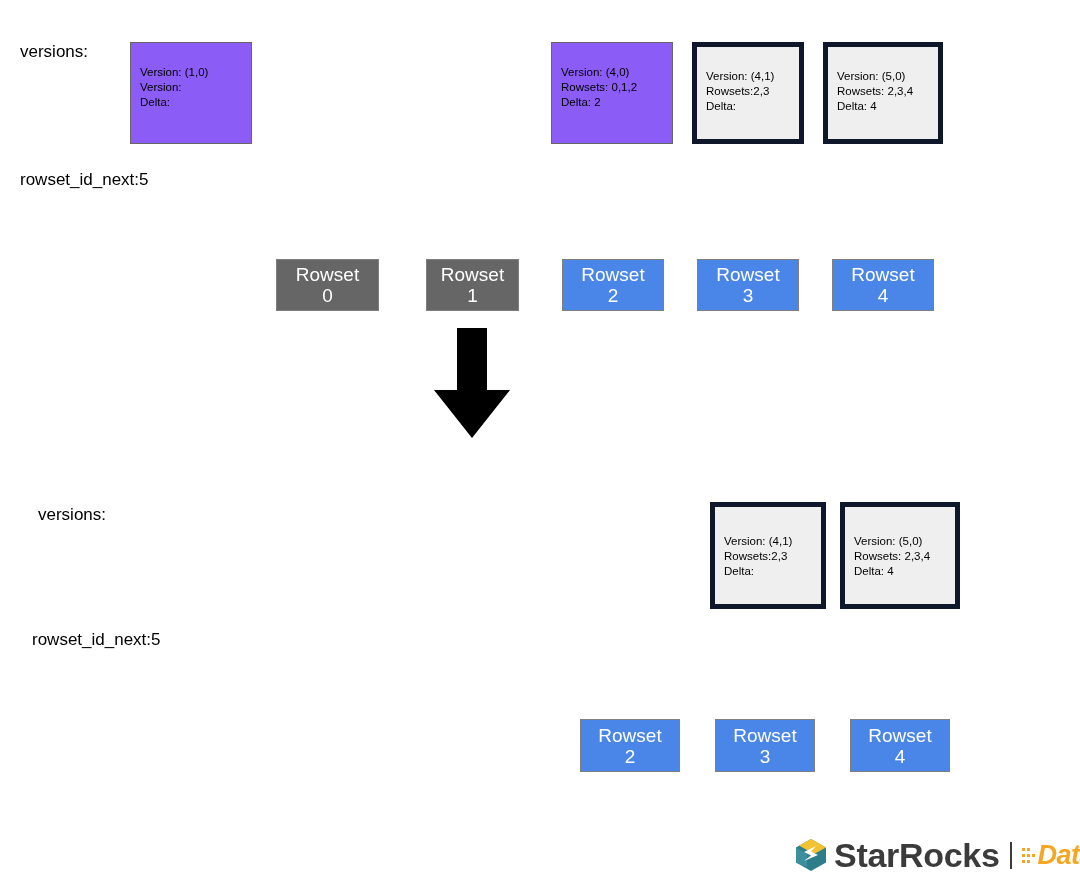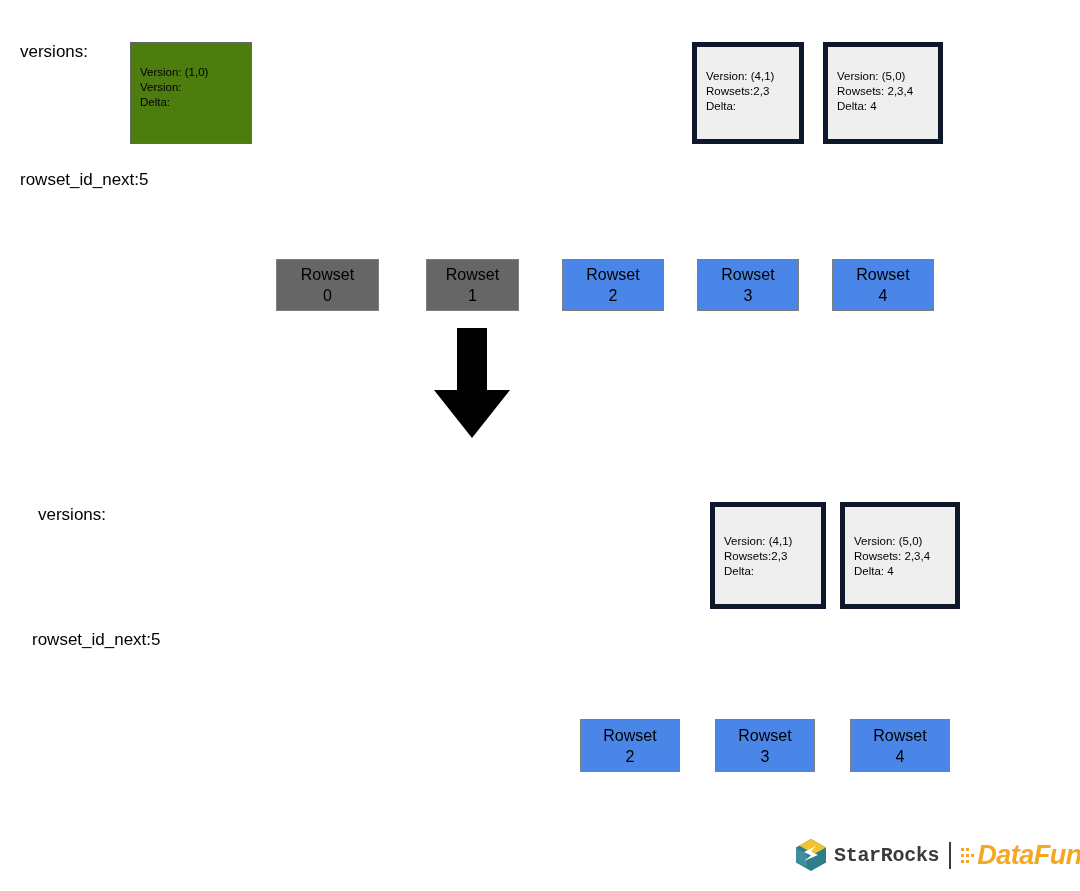--- a/index.html
+++ b/index.html
@@ -36,68 +36,68 @@
     position: absolute;
     box-sizing: border-box;
     padding-left: 9px;
     font-size: 11.5px;
     line-height: 15px;
     overflow: hidden;
   }
   .vcard .vline { white-space: nowrap; display: block; }
 
   .vcard.dark {
-    background: #4d7c0f;
+    background: #8b5cf6;
     border: 1px solid #666666;
     color: #000000;
   }
   .vcard.light {
     background: #efefef;
     border: 5px solid #0f172a;
     color: #000000;
   }
   .vcard .pad-top { display: block; height: 22px; }
 
   
   .rowset {
     position: absolute;
     box-sizing: border-box;
     border: 1px solid #7f7f7f;
-    font-size: 16px;
+    font-size: 19px;
     line-height: 21px;
     text-align: center;
     display: flex;
     flex-direction: column;
     align-items: center;
     justify-content: center;
-    color: #000000;
+    color: #ffffff;
   }
   .rowset.gray { background: #666666; border-color: #7f7f7f; }
   .rowset.blue { background: #4a86e8; border-color: #7f7f7f; }
   .rowset .r-name { display: block; }
   .rowset .r-num  { display: block; }
 
   
   .arrow { position: absolute; }
 
   
   .footer-logo {
     position: absolute;
     display: flex;
     align-items: center;
     height: 40px;
   }
   .logo-mark { width: 36px; height: 36px; flex: 0 0 36px; }
   .logo-word {
-    font-size: 20px;
+    font-size: 34px;
     font-weight: bold;
     color: #3b3b3b;
     letter-spacing: -0.3px;
     margin-left: 5px;
-    font-family: Liberation Mono, monospace;
+    font-family: Liberation Sans, sans-serif;
   }
   .logo-sep {
     width: 2px;
     height: 27px;
     background: #3b3b3b;
     margin: 0 10px;
   }
   .logo-dots { width: 15px; height: 22px; flex: 0 0 15px; }
   .logo-datafun {
     font-size: 27px;
@@ -118,20 +118,26 @@
 
   <div class="vcard dark" style="left:130px; top:30px; width:122px; height:102px;">
     <span class="pad-top"></span>
     <span class="vline">Version: (1,0)</span>
     <span class="vline">Version:</span>
     <span class="vline">Delta:</span>
   </div>
 
 
 
+  <div class="vcard dark" style="left:551px; top:30px; width:122px; height:102px;">
+    <span class="pad-top"></span>
+    <span class="vline">Version: (4,0)</span>
+    <span class="vline">Rowsets: 0,1,2</span>
+    <span class="vline">Delta: 2</span>
+  </div>
 
   <div class="vcard light" style="left:692px; top:30px; width:112px; height:102px;">
     <span class="pad-top"></span>
     <span class="vline">Version: (4,1)</span>
     <span class="vline">Rowsets:2,3</span>
     <span class="vline">Delta:</span>
   </div>
 
   <div class="vcard light" style="left:823px; top:30px; width:120px; height:102px;">
     <span class="pad-top"></span>

